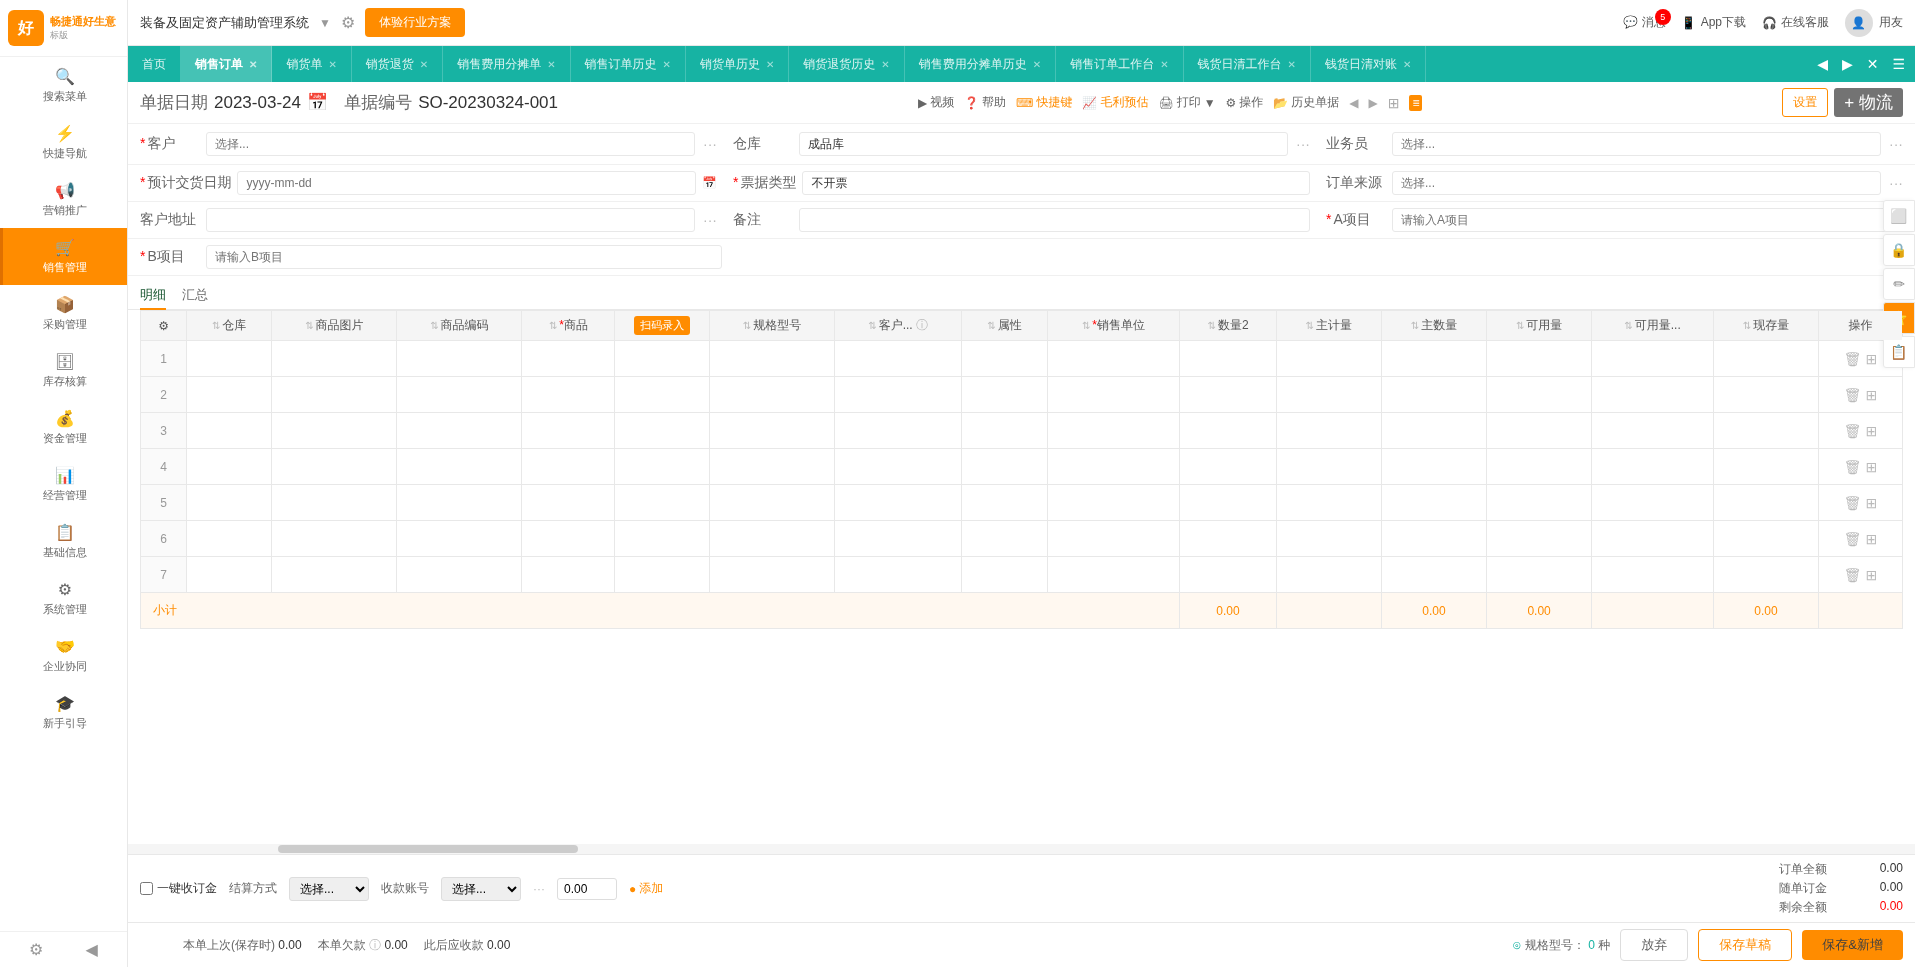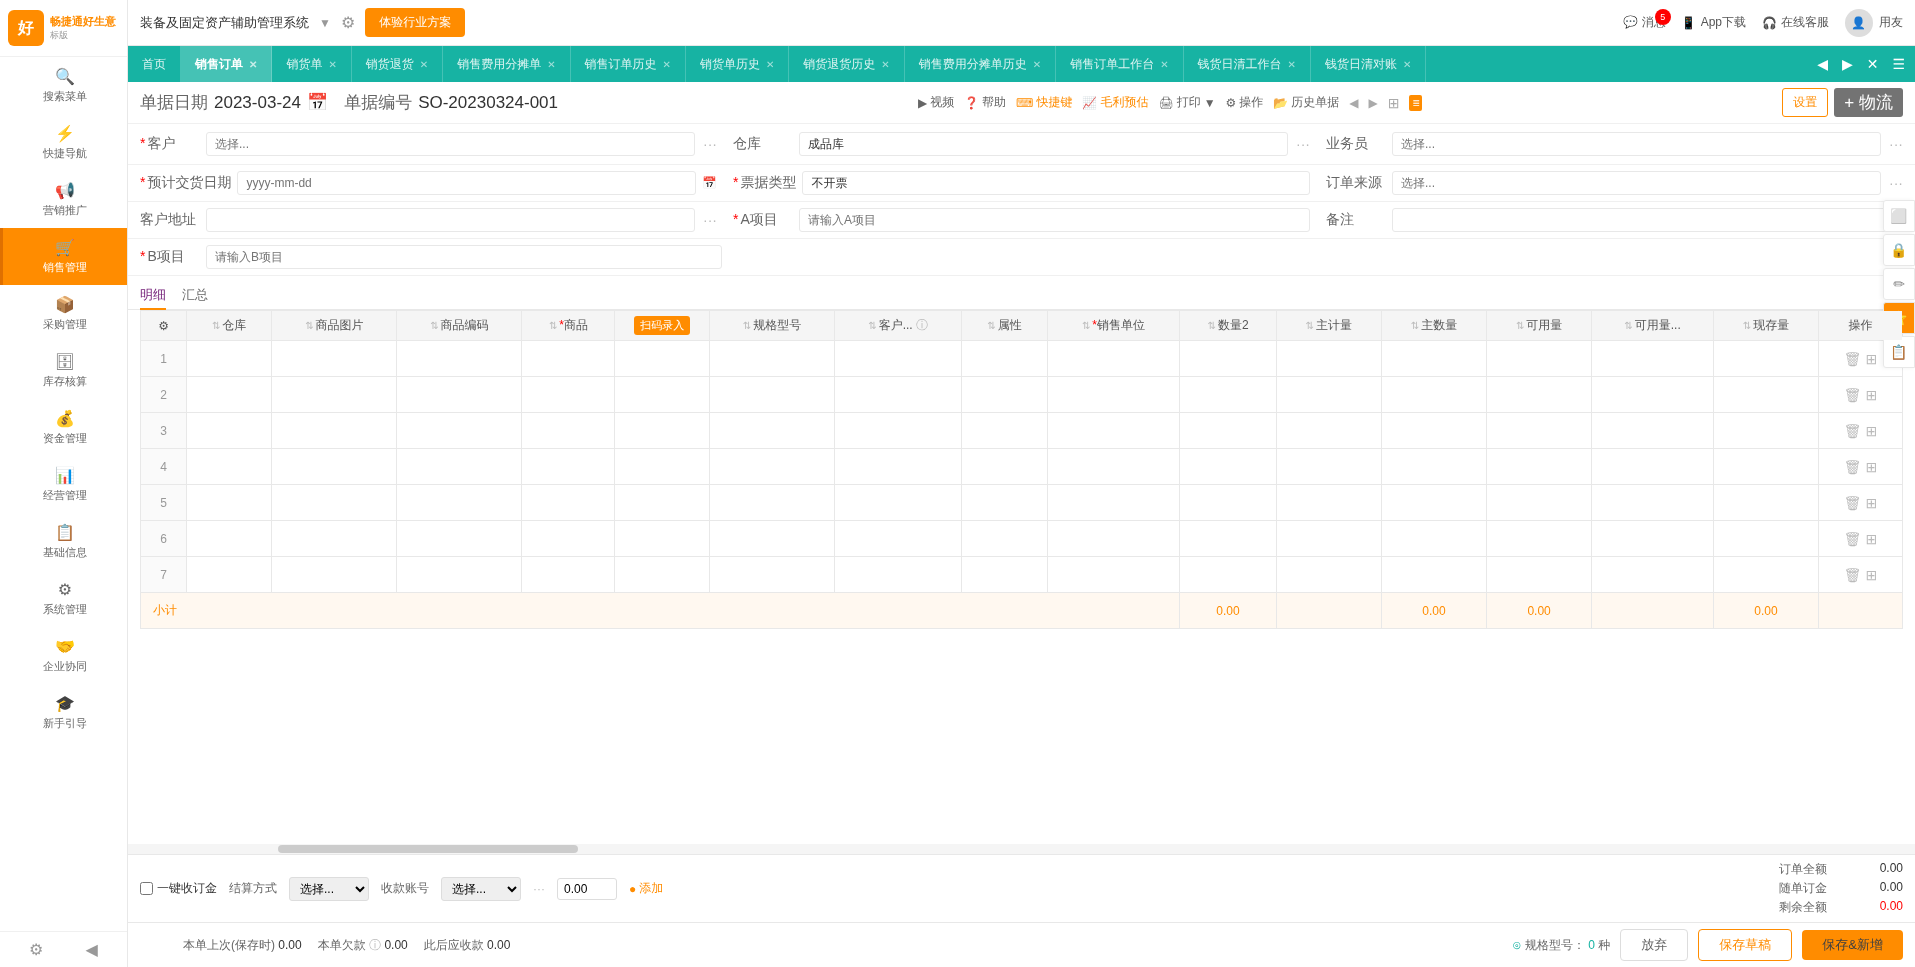--- a/index.html
+++ b/index.html
@@ -54,21 +54,21 @@
     .field-group { display: flex; align-items: center; gap: 6px; }
     .field-label { color: #666; white-space: nowrap; font-size: 14px; min-width: 60px; }
     .field-label.required::before { content: '*'; color: red; margin-right: 2px; }
     .field-input { flex: 1; border: 1px solid #e8e8e8; border-radius: 3px; padding: 4px 8px; font-size: 12px; color: #999; min-width: 0; }
     .field-select { flex: 1; border: 1px solid #e8e8e8; border-radius: 3px; padding: 4px 8px; font-size: 12px; color: #333; background: #fff; min-width: 0; appearance: none; }
     .field-dots { color: #bbb; font-size: 14px; margin-left: 2px; cursor: pointer; }
 
     
     .detail-tabs { display: flex; padding: 6px 12px 0; border-bottom: 1px solid #e8e8e8; gap: 16px; }
     .detail-tab { padding: 4px 0; cursor: pointer; font-size: 13px; color: #666; border-bottom: 2px solid transparent; margin-bottom: -1px; }
-    .detail-tab.active { color: #701a75; border-bottom-color: #ff8c00; font-weight: 500; }
+    .detail-tab.active { color: #14532d; border-bottom-color: #ff8c00; font-weight: 500; }
 
     
     .table-container { flex: 1; overflow: auto; padding: 0 12px; position: relative; }
     .detail-table { width: 100%; border-collapse: collapse; font-size: 12px; }
     .detail-table th { background: #f5f5f5; border: 1px solid #e8e8e8; padding: 6px 8px; text-align: center; white-space: nowrap; color: #555; font-weight: normal; position: sticky; top: 0; z-index: 10; }
     .detail-table td { border: 1px solid #e8e8e8; padding: 6px 8px; text-align: center; height: 36px; background: #fff; }
     .detail-table td.row-num { background: #fafafa; color: #999; }
     .scan-btn { background: #ff8c00; color: white; border: none; padding: 2px 6px; border-radius: 3px; font-size: 11px; cursor: pointer; }
     .th-settings { background: #f5f5f5; }
     .sort-icon { color: #bbb; font-size: 10px; margin-right: 2px; }
@@ -364,26 +364,26 @@
         </div>
       </div>
 
       <div style="padding:6px 12px;display:grid;grid-template-columns:1fr 1fr 1fr;gap:8px 16px;border-bottom:1px solid #f0f0f0;">
         <div class="field-group">
           <span class="field-label">客户地址</span>
           <input class="field-input" style="flex: 1 1 0%;">
           <span class="field-dots">···</span>
         </div>
         <div class="field-group">
+          <span class="field-label">备注</span>
+          <input class="field-input" style="flex: 1 1 0%;">
+        </div>
+        <div class="field-group">
           <span class="field-label required">A项目</span>
           <input class="field-input" placeholder="请输入A项目" style="flex: 1 1 0%;">
-        </div>
-        <div class="field-group">
-          <span class="field-label">备注</span>
-          <input class="field-input" style="flex: 1 1 0%;">
         </div>
       </div>
 
       <div style="padding:6px 12px;display:grid;grid-template-columns:1fr 2fr;gap:8px 16px;border-bottom:1px solid #f0f0f0;">
         <div class="field-group">
           <span class="field-label required">B项目</span>
           <input class="field-input" placeholder="请输入B项目" style="flex: 1 1 0%;">
         </div>
       </div>
 

